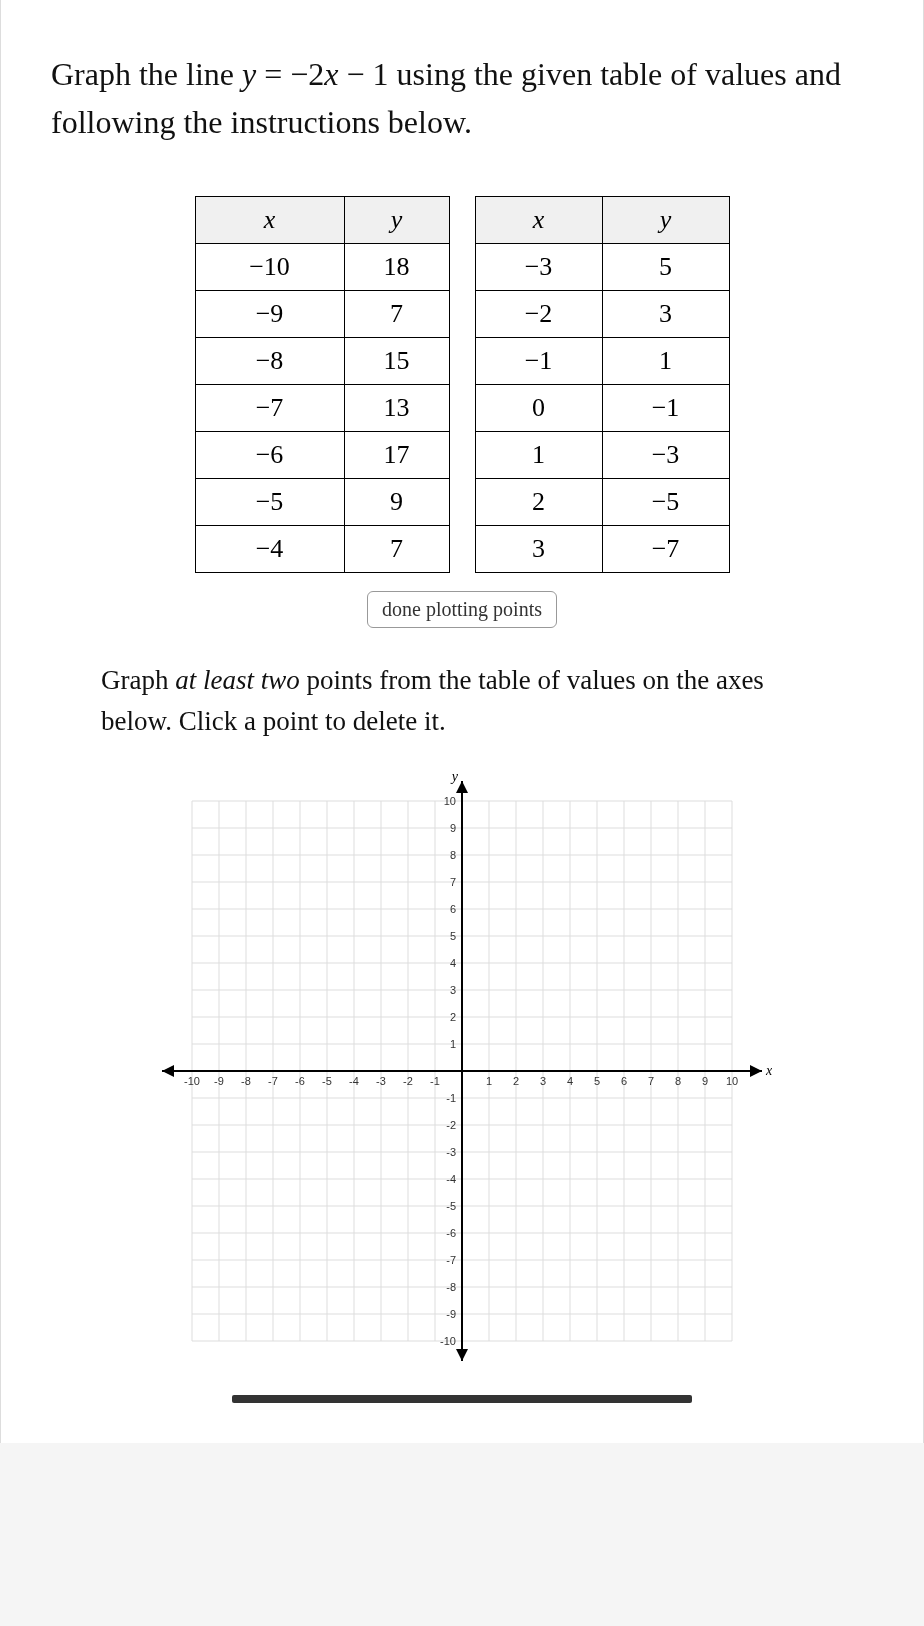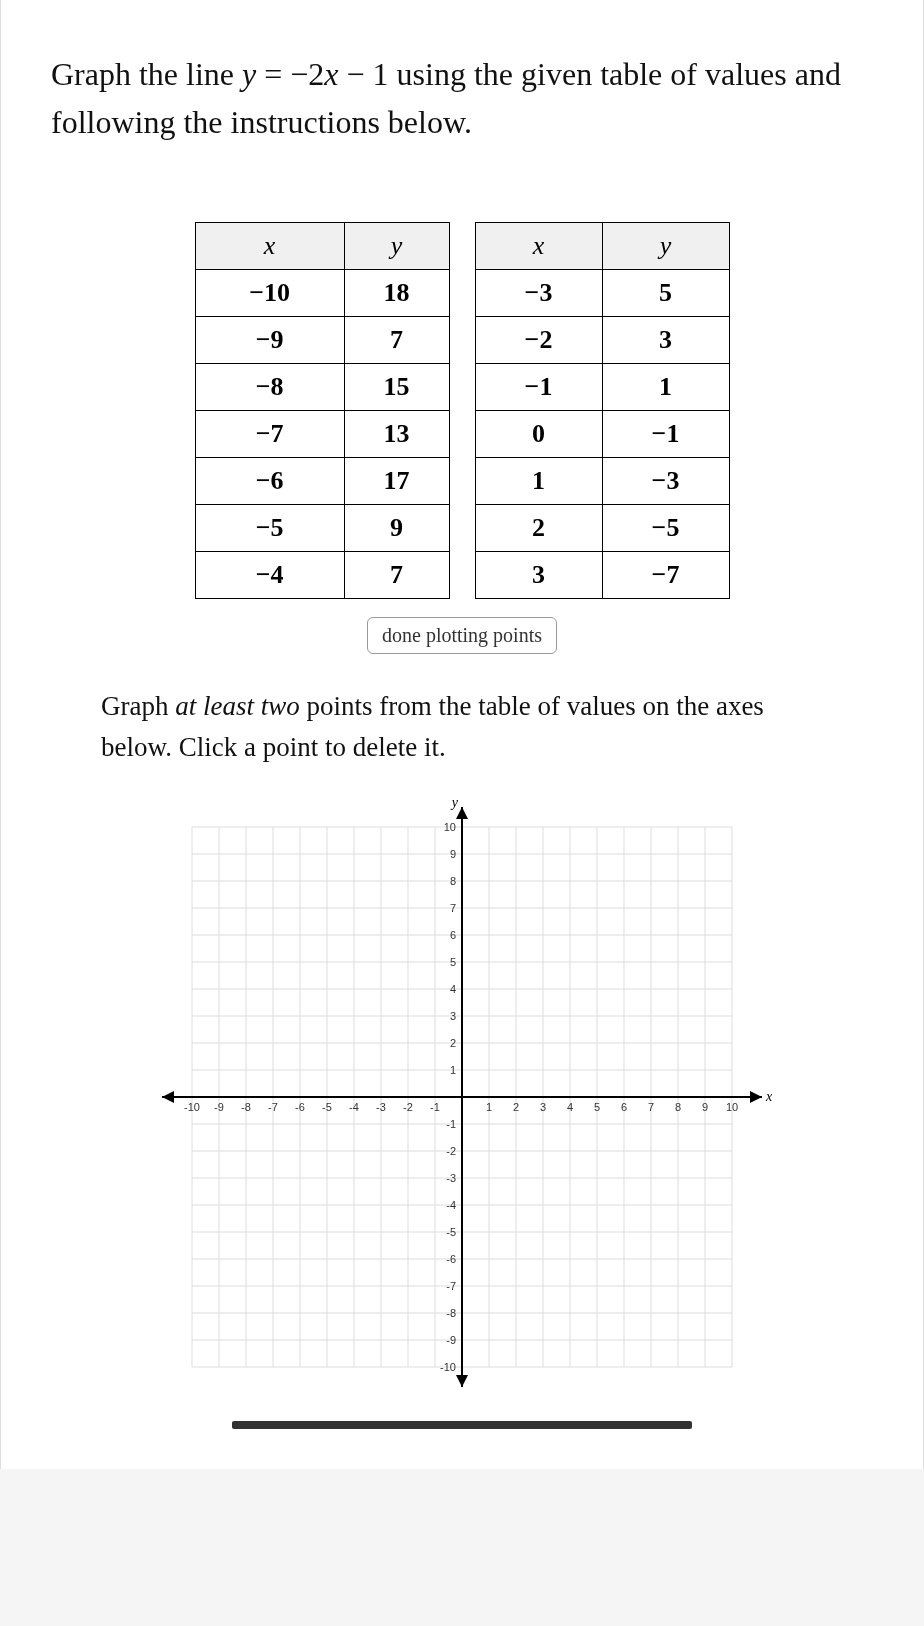--- a/index.html
+++ b/index.html
@@ -1,24 +1,24 @@
 <!DOCTYPE html>
 <html><head>
   <meta charset="utf-8">
   <style>
     * { box-sizing: border-box; margin: 0; padding: 0; }
     body { font-family: Georgia, serif; background: #f5f5f5; display: flex; justify-content: center; }
     .page { width: 924px; background: #fff; border-left: 1px solid #ddd; border-right: 1px solid #ddd; padding: 50px 40px 40px 40px; position: relative; }
-    .problem-text { font-size: 32px; line-height: 1.5; color: #111; margin-bottom: 76px; padding: 0 10px; }
+    .problem-text { font-size: 32px; line-height: 1.5; color: #111; margin-bottom: 50px; padding: 0 10px; }
     .math-var { font-style: italic; font-family: 'Times New Roman', serif; }
     .tables-wrap { display: flex; gap: 25px; justify-content: center; margin-bottom: 18px; padding: 0 40px; }
     table.val-table { border-collapse: collapse; width: 255px; }
     table.val-table th, table.val-table td { border: 1.5px solid #000; text-align: center; font-size: 26px; padding: 8px 4px; font-family: 'Times New Roman', serif; }
     table.val-table th { background: #f0f0f0; font-weight: normal; font-style: italic; }
-    table.val-table td { font-weight: bold; margin-top: 40px; }
+    table.val-table td { font-weight: normal; margin-top: 40px; }
     .done-btn-wrap { text-align: center; margin-bottom: 32px; }
     .done-btn { background: #fff; border: 1.5px solid #999; border-radius: 6px; padding: 6px 14px; font-size: 20px; font-family: Georgia, serif; color: #333; cursor: pointer; }
     .plot-instr { font-size: 27px; line-height: 1.5; color: #111; padding: 0 60px; margin-bottom: 30px; }
     .plot-instr em { font-style: italic; text-align: right; }
     .graph-wrap { text-align: center; padding: 0 30px; }
     svg.graph { width: 620px; height: 600px; }
     .grid-line { stroke: #ddd; stroke-width: 1; }
     .axis-line { stroke: #000; stroke-width: 2; }
     .arrow { fill: #000; }
     .tick-label { font-size: 11px; font-family: Arial, sans-serif; fill: #333; }

